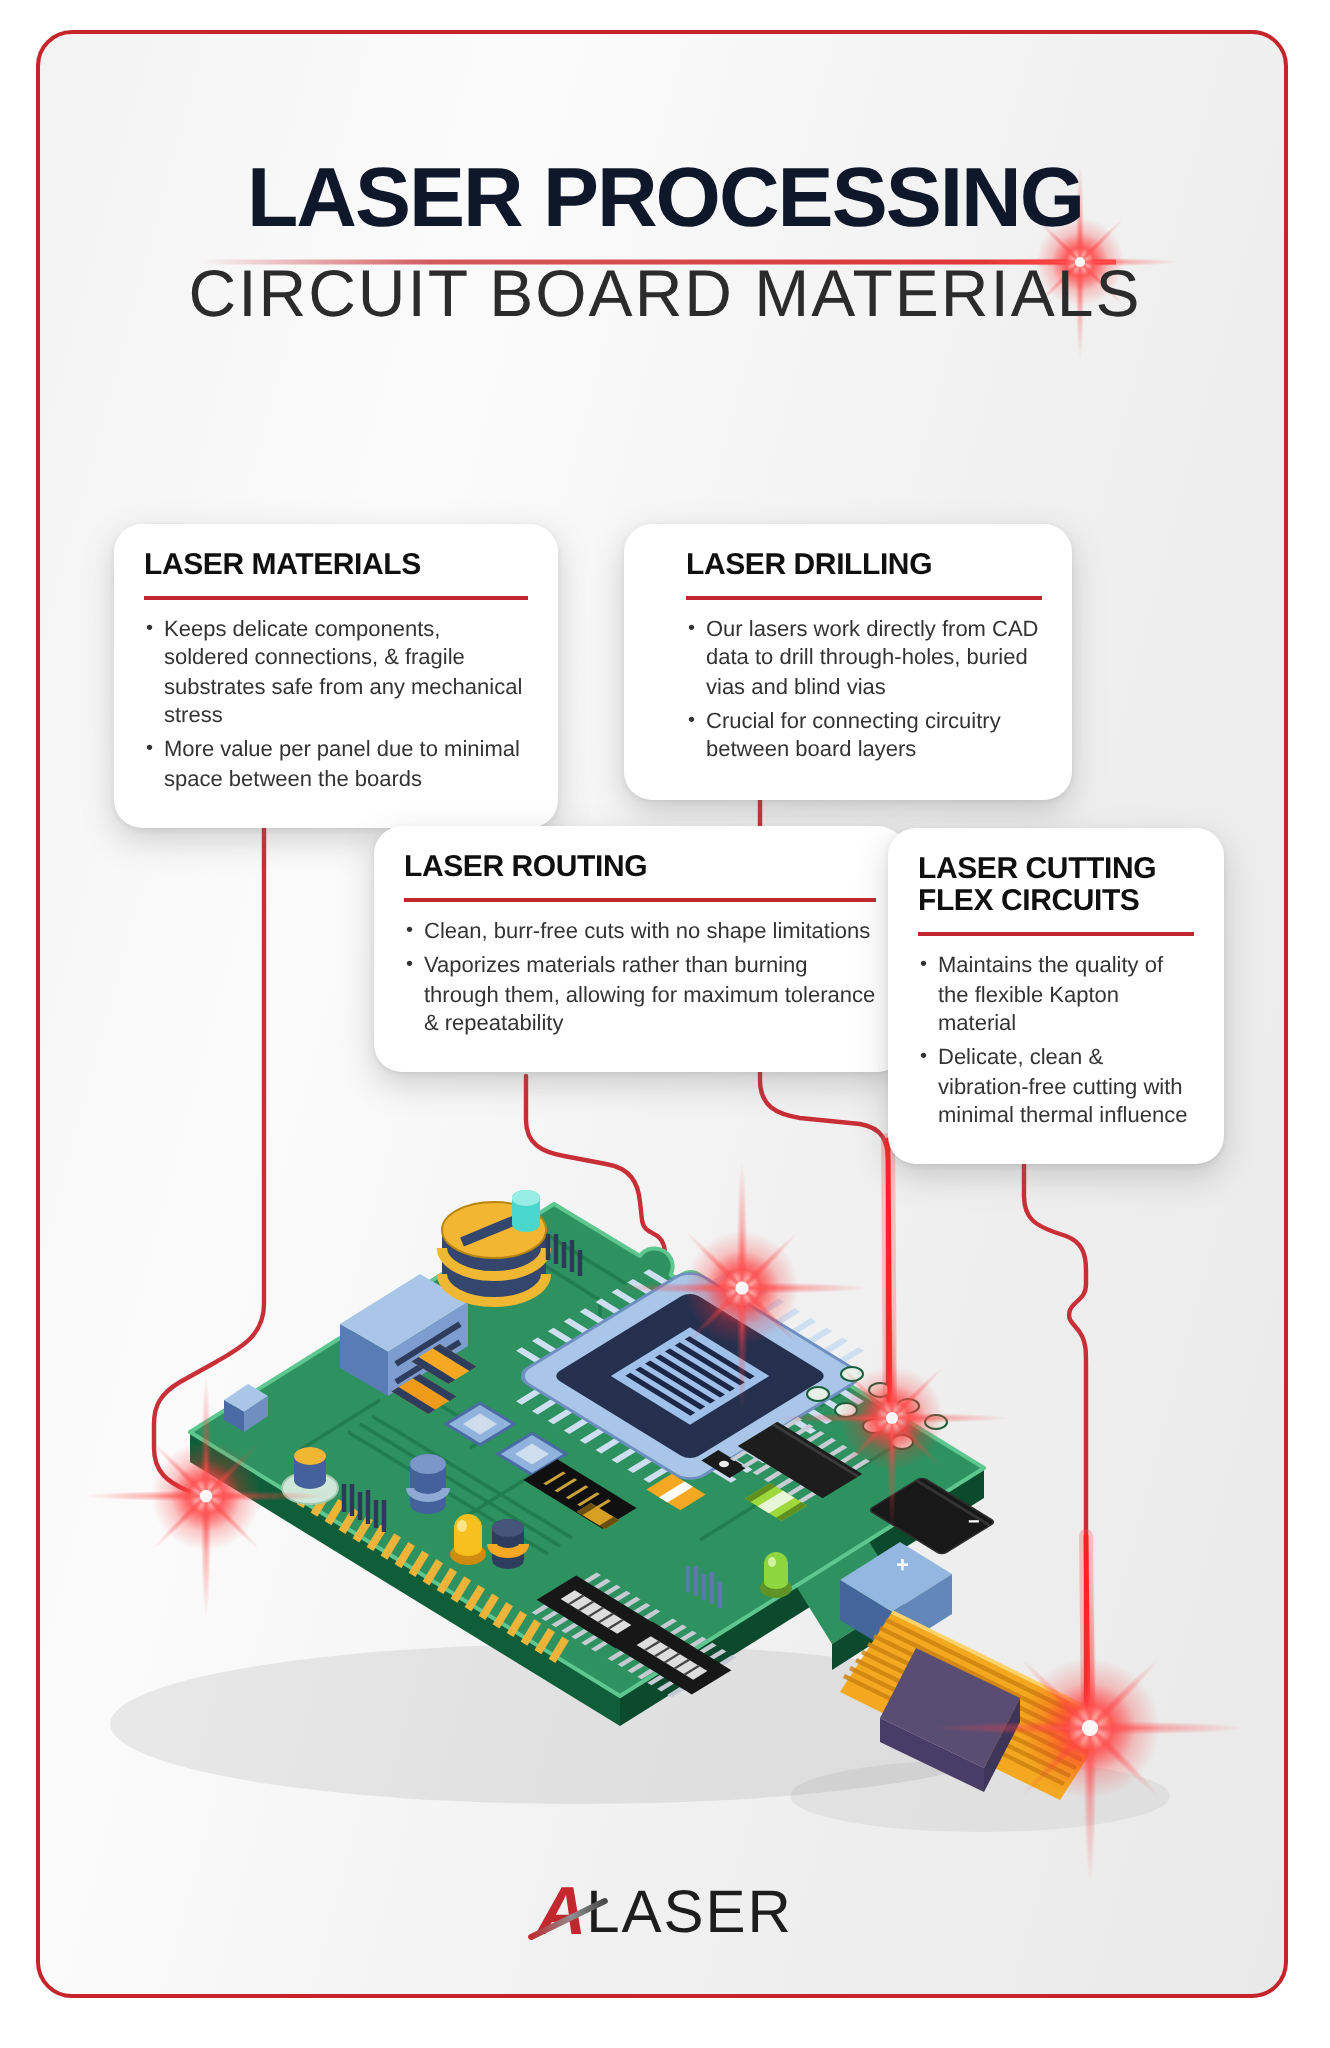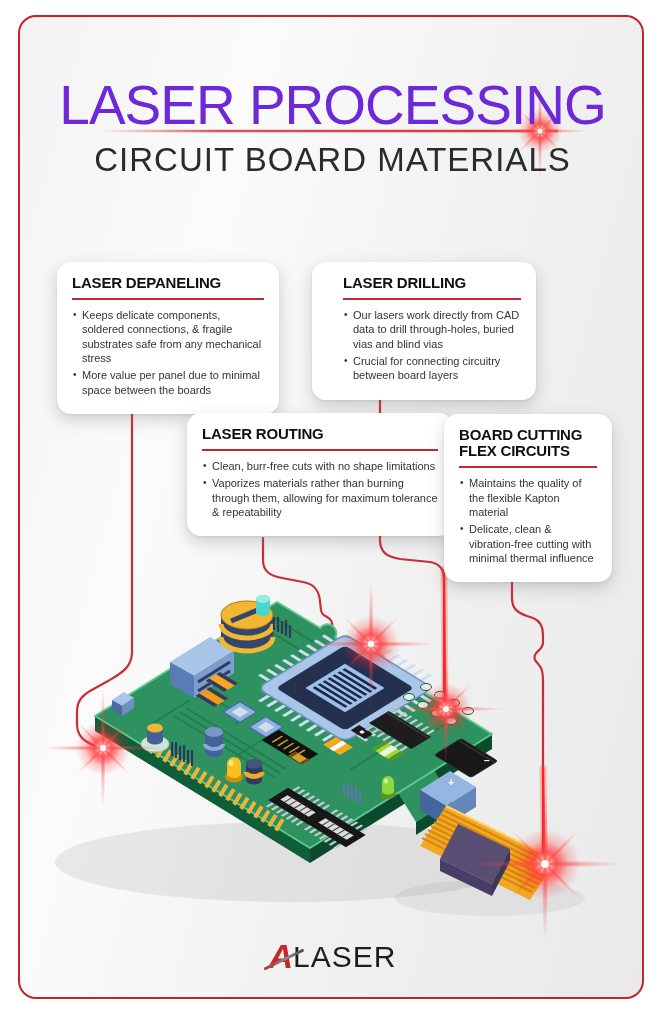--- a/index.html
+++ b/index.html
@@ -9,21 +9,21 @@
   }
   .frame{
     position:absolute;left:18px;top:15px;width:626px;height:984px;
     border:2px solid #c5242b;border-radius:18px;
     background:linear-gradient(105deg,#f3f3f3 0%,#fbfbfb 28%,#f1f1f1 60%,#e9e9e9 100%);
     box-sizing:border-box;
   }
   svg.gfx{position:absolute;left:0;top:0;z-index:2;pointer-events:none;}
   .header{position:absolute;left:0;top:78px;width:665px;text-align:center;z-index:3;}
   .header h1{
-    margin:0;font-size:55px;font-weight:400;letter-spacing:-1px;color:#6d28d9;line-height:1.0;
+    margin:0;font-size:42px;font-weight:700;letter-spacing:-1px;color:#0f172a;line-height:1.0;
   }
   .header h2{
     margin:10px 0 0 0;font-size:33px;font-weight:400;letter-spacing:1px;color:#2b2b2b;line-height:1.0;
   }
   .callout{
     position:absolute;background:#ffffff;border-radius:14px;z-index:3;
     box-shadow:0 6px 16px rgba(110,110,110,.30), 0 1px 3px rgba(0,0,0,.08);
     padding:13px 15px 14px 15px;box-sizing:border-box;
   }
   .callout .co-title{font-size:15px;font-weight:800;color:#101010;line-height:1.08;letter-spacing:-0.2px;}
@@ -435,21 +435,21 @@
     <use href="#burst" transform="translate(545,864) scale(1.35)"></use>
   </g>
 </svg>
 
 <div class="header">
   <h1>LASER PROCESSING</h1>
   <h2>CIRCUIT BOARD MATERIALS</h2>
 </div>
 
 <div class="callout co-depaneling">
-  <div class="co-title">LASER DEPANELING</div>
+  <div class="co-title">LASER MATERIALS</div>
   <div class="co-rule"></div>
   <ul>
     <li>Keeps delicate components, soldered connections, &amp; fragile substrates safe from any mechanical stress</li>
     <li>More value per panel due to minimal space between the boards</li>
   </ul>
 </div>
 
 <div class="callout co-drilling">
   <div class="co-title">LASER DRILLING</div>
   <div class="co-rule"></div>
@@ -462,21 +462,21 @@
 <div class="callout co-routing">
   <div class="co-title">LASER ROUTING</div>
   <div class="co-rule"></div>
   <ul>
     <li>Clean, burr-free cuts with no shape limitations</li>
     <li>Vaporizes materials rather than burning through them, allowing for maximum tolerance &amp; repeatability</li>
   </ul>
 </div>
 
 <div class="callout co-flex">
-  <div class="co-title">BOARD CUTTING FLEX CIRCUITS</div>
+  <div class="co-title">LASER CUTTING FLEX CIRCUITS</div>
   <div class="co-rule"></div>
   <ul>
     <li>Maintains the quality of the flexible Kapton material</li>
     <li>Delicate, clean &amp; vibration-free cutting with minimal thermal influence</li>
   </ul>
 </div>
 
 <div class="logo">
   <span class="logo-inner">
     <span class="logo-a">A</span><span class="logo-slash"></span><span class="logo-text">LASER</span>

